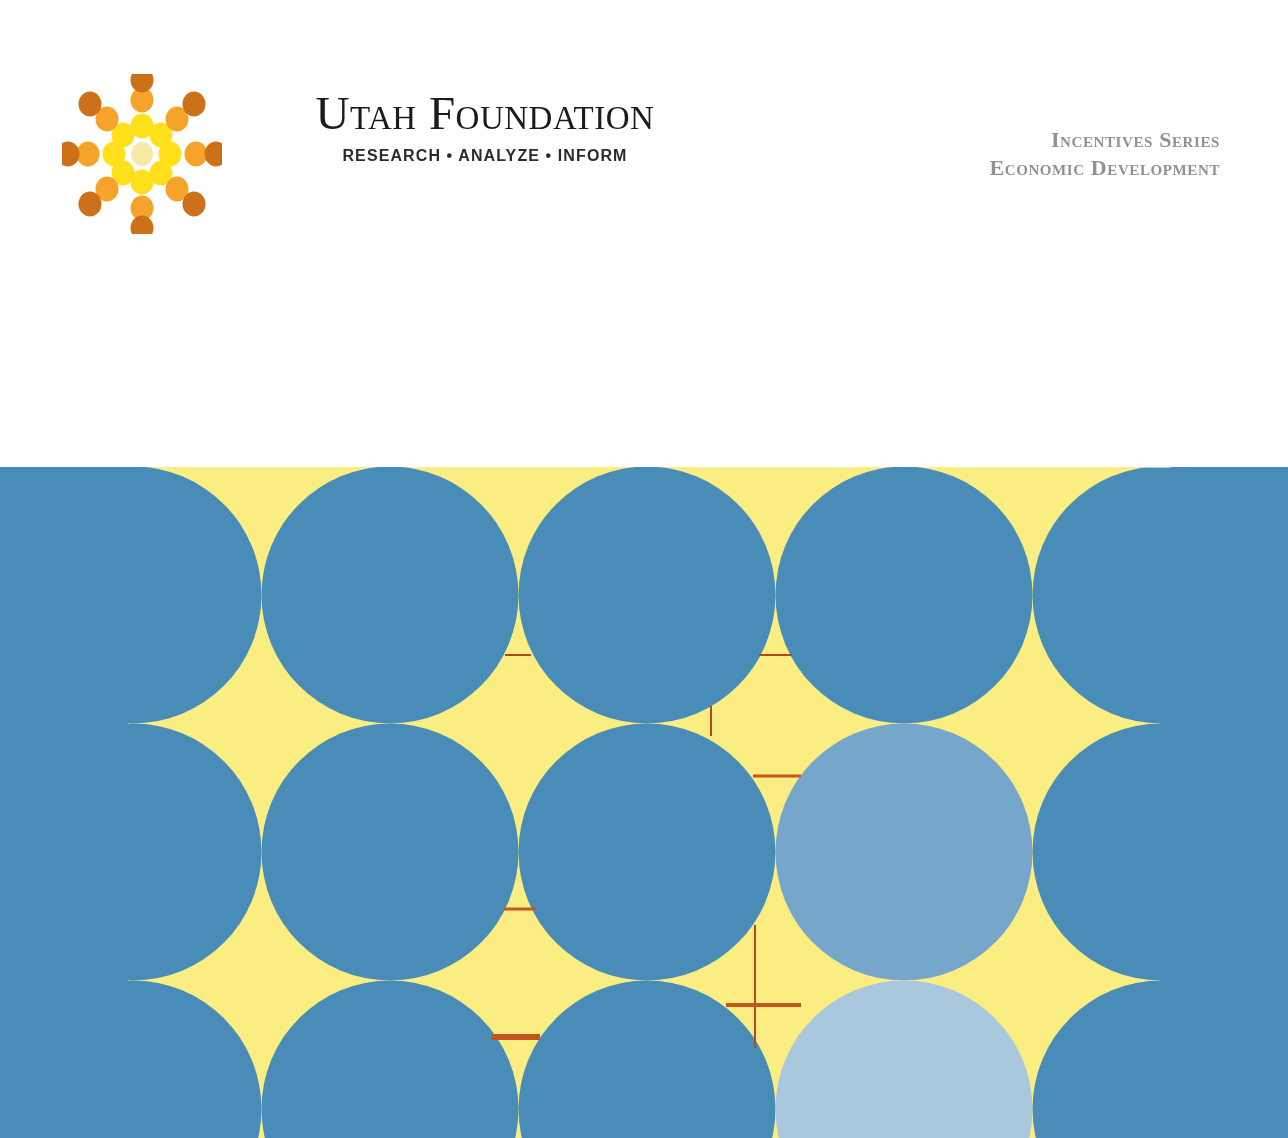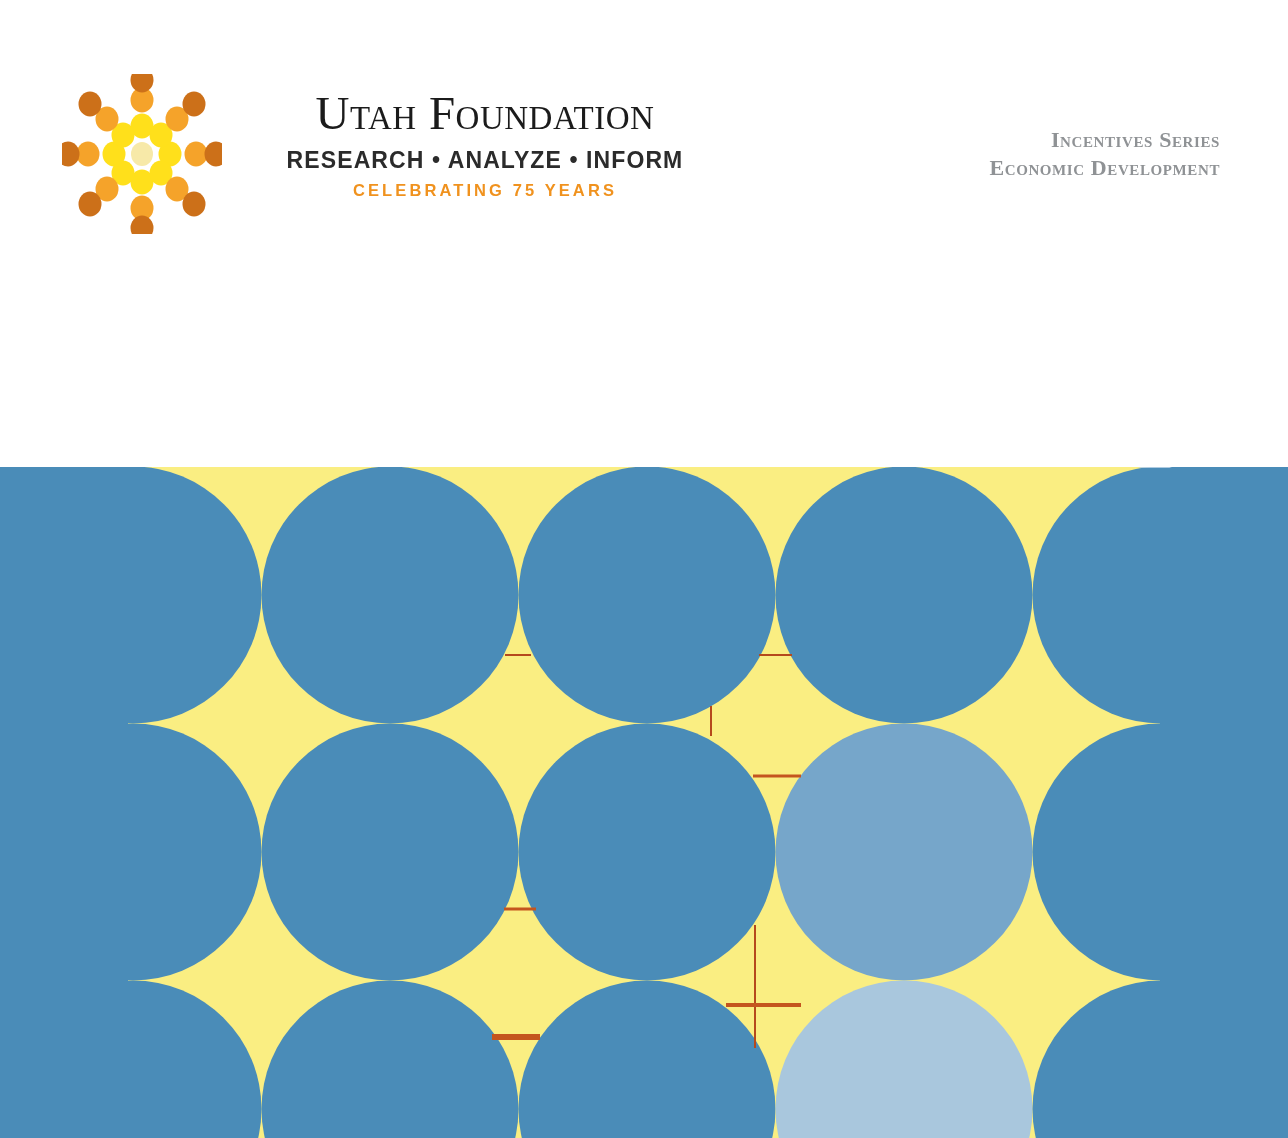--- a/index.html
+++ b/index.html
@@ -41,21 +41,21 @@
     font-size:47px;
     letter-spacing:0.5px;
     color:#1b1b1b;
     line-height:1.0;
     white-space:nowrap;
     font-variant:small-caps;
     text-align:center;
   }
   .wordmark-tag {
     font-family:"Liberation Sans", sans-serif;
-    font-size:23px;
+    font-size:16px;
     font-weight:bold;
     letter-spacing:1.1px;
     color:#2b2b2b;
     margin-top:10px;
     text-align:center;
     white-space:nowrap;
   }
   .wordmark-sub {
     font-family:"Liberation Sans", sans-serif;
     font-size:16.5px;
@@ -157,21 +157,20 @@
           <ellipse cx="154" cy="80" rx="11.5" ry="12.5" fill="#cc7019"></ellipse>
           <ellipse cx="28" cy="30" rx="11.5" ry="12.5" fill="#cc7019"></ellipse>
           <ellipse cx="132" cy="30" rx="11.5" ry="12.5" fill="#cc7019"></ellipse>
           <ellipse cx="28" cy="130" rx="11.5" ry="12.5" fill="#cc7019"></ellipse>
           <ellipse cx="132" cy="130" rx="11.5" ry="12.5" fill="#cc7019"></ellipse>
         </svg>
       </div>
       <div class="logo-wordmark">
         <div class="wordmark-main">Utah Foundation</div>
         <div class="wordmark-tag">RESEARCH • ANALYZE • INFORM</div>
-        <div class="wordmark-sub">CELEBRATING 75 YEARS</div>
       </div>
     </div>
 
     <div class="series-label">
       <div>Incentives Series</div>
       <div>Economic Development</div>
     </div>
 
   </div>
 

